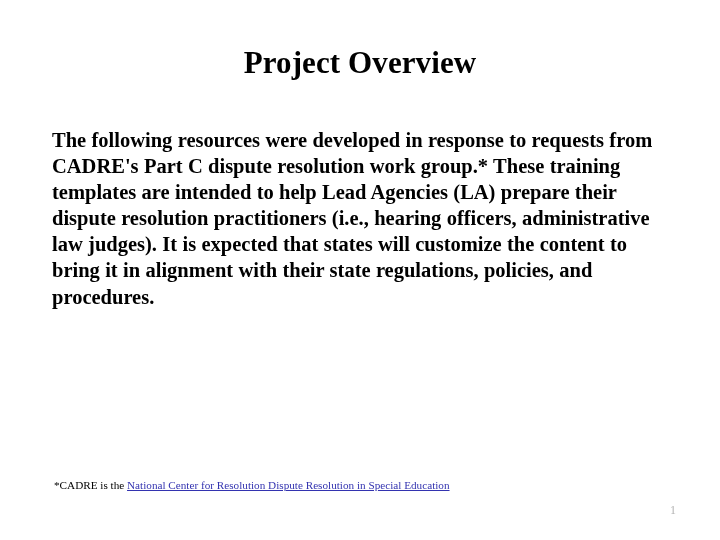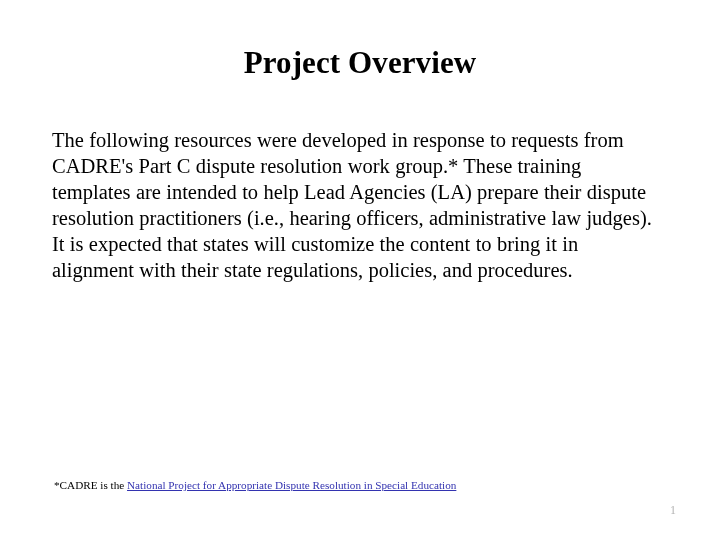--- a/index.html
+++ b/index.html
@@ -30,20 +30,21 @@
     font-weight: bold;
     letter-spacing: 0.1px;
     color: #000000;
     line-height: 38px;
   }
   .body-block {
     position: absolute;
     left: 52px;
     top: 127px;
     width: 612px;
+    font-weight: bold;
   }
   .body-para {
     font-size: 20.5px;
     line-height: 26.1px;
     color: #000000;
     margin: 0 0 12px 0;
     text-align: left;
     word-spacing: 0.2px;
   }
   .body-para:last-child {
@@ -78,17 +79,17 @@
 <body>
 
 <div class="slide">
 
   <div class="slide-title">Project Overview</div>
 
   <div class="body-block">
     <p class="body-para">The following resources were developed in response to requests from CADRE's Part C dispute resolution work group.* These training templates are intended to help Lead Agencies (LA) prepare their dispute resolution practitioners (i.e., hearing officers, administrative law judges). It is expected that states will customize the content to bring it in alignment with their state regulations, policies, and procedures.</p>
   </div>
 
-  <div class="footnote"><span>*CADRE is the </span><span class="footnote-link">National Project for Appropriate Dispute Resolution in Special Education</span></div>
+  <div class="footnote"><span>*CADRE is the </span><span class="footnote-link">National Center for Resolution Dispute Resolution in Special Education</span></div>
 
   <div class="page-number">1</div>
 
 </div>
 
 </body></html>

